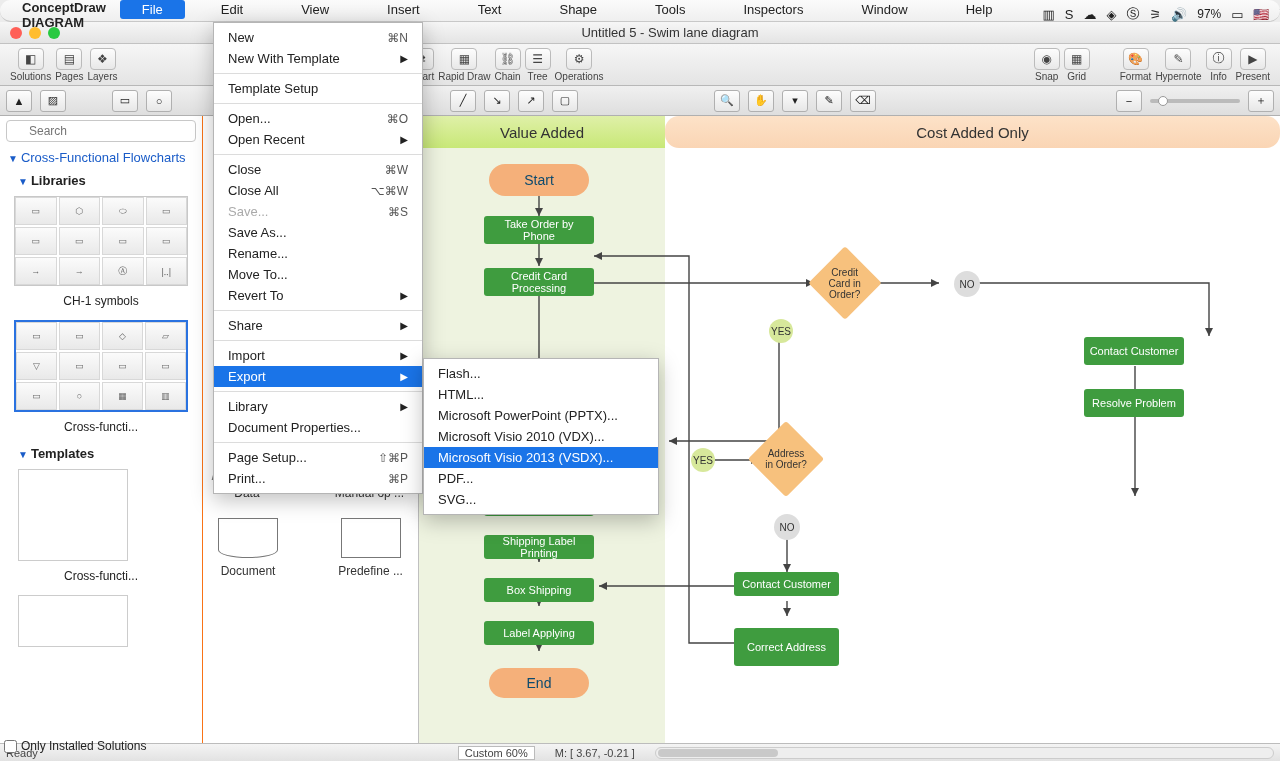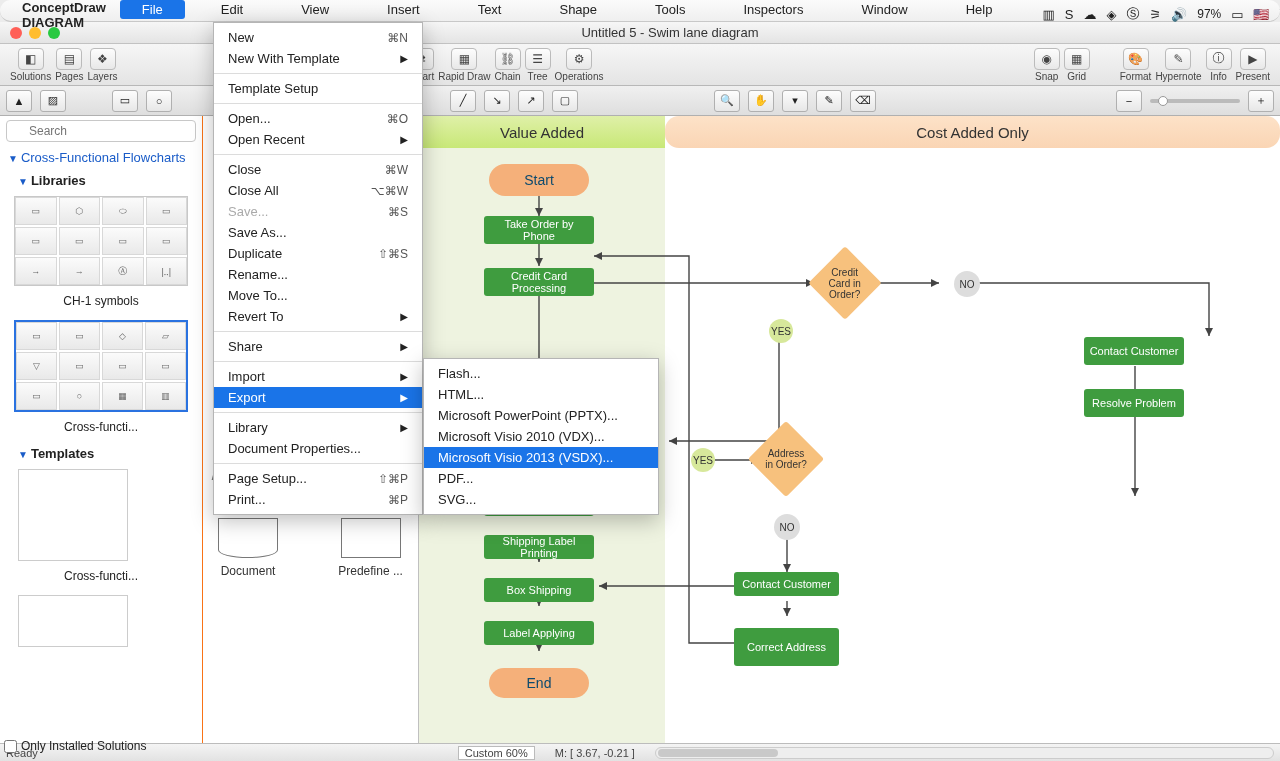--- a/index.html
+++ b/index.html
@@ -413,24 +413,20 @@
     </div>
     <div class="row disabled">
       <span>Save...</span>
       <span class="kbd">⌘S</span>
     </div>
     <div class="row">
       <span>Save As...</span>
       <span class="kbd"></span>
     </div>
     <div class="row">
-      <span>Duplicate</span>
-      <span class="kbd">⇧⌘S</span>
-    </div>
-    <div class="row">
       <span>Rename...</span>
       <span class="kbd"></span>
     </div>
     <div class="row">
       <span>Move To...</span>
       <span class="kbd"></span>
     </div>
     <div class="row">
       <span>Revert To</span>
       <span class="arrow">▶</span>

